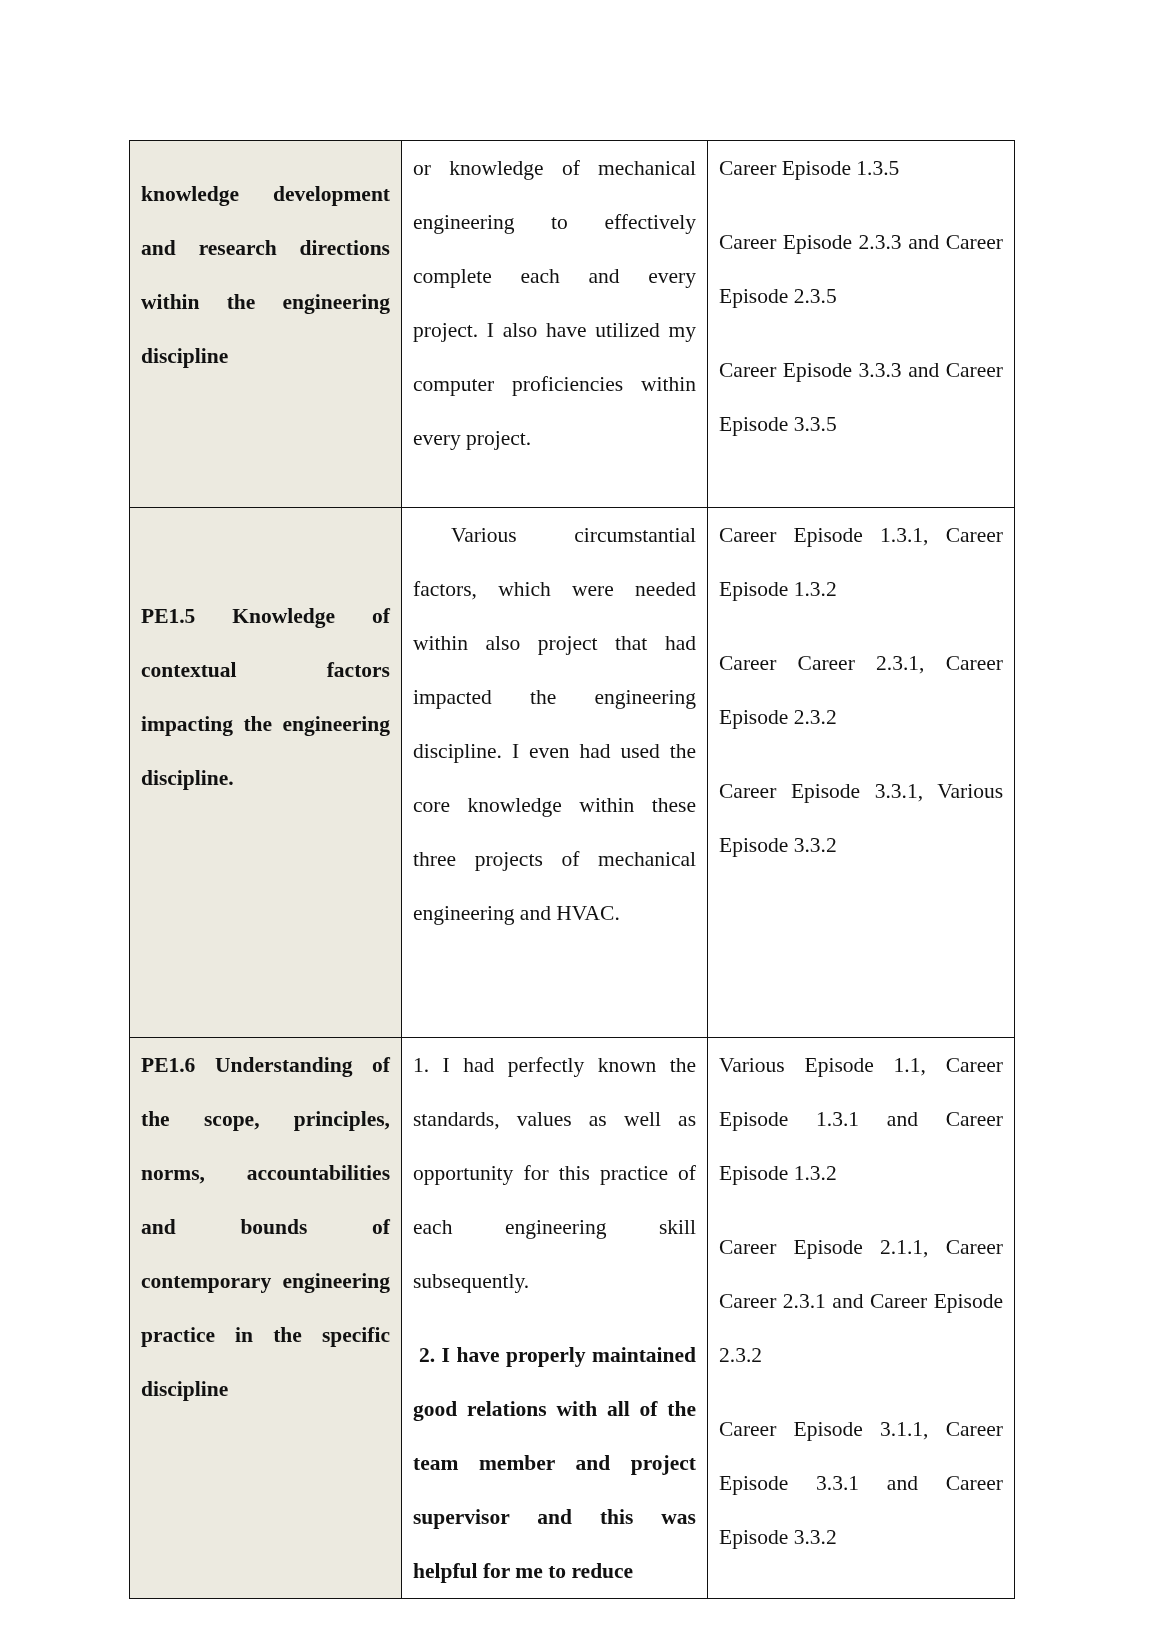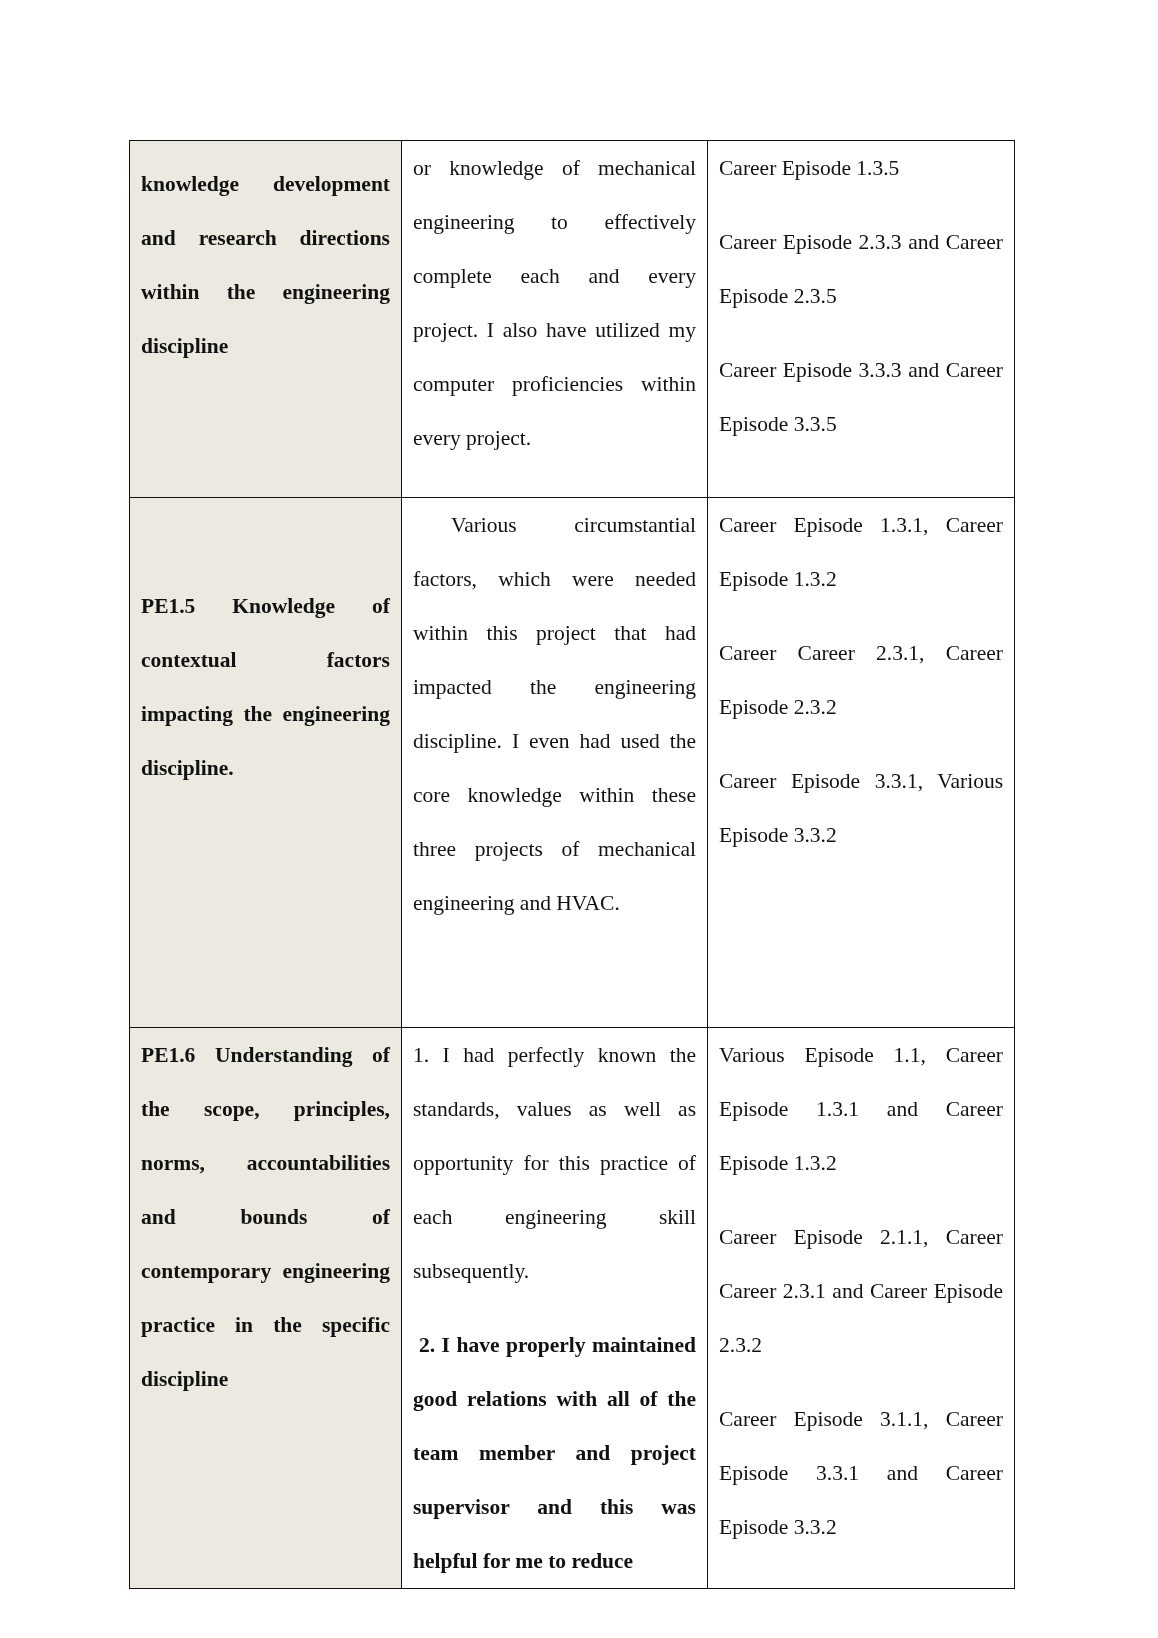--- a/index.html
+++ b/index.html
@@ -20,21 +20,21 @@
     col.c3 { width: 307px; }
     td.label { background: #ECEAE0; font-weight: bold; }
     td.label .lbl { display: block; }
     .para { display: block; text-align: justify; }
     .gap { display: block; height: 20px; }
     .indent { text-indent: 38px; }
     .small-indent { text-indent: 6px; font-weight: bold; }
     .row1 td { height: 340px; margin-top: 20px; }
     .row2 td { height: 448px; }
     .row3 td { height: 540px; margin-top: 38px; }
-    .row1 td.label { padding-top: 16px; }
+    .row1 td.label { padding-top: 26px; }
     .row2 td.label { padding-top: 81px; }
   </style>
 </head>
 <body>
 
 <div class="page">
   <table class="comp">
     <colgroup>
       <col class="c1">
         <col class="c2">
@@ -54,21 +54,21 @@
           <span class="para">Career Episode 2.3.3 and Career Episode 2.3.5</span>
           <span class="gap"></span>
           <span class="para">Career Episode 3.3.3 and Career Episode 3.3.5</span>
         </td>
       </tr>
       <tr class="row2">
         <td class="label">
           <span class="lbl">PE1.5 Knowledge of contextual factors impacting the engineering discipline.</span>
         </td>
         <td>
-          <span class="para indent">Various circumstantial factors, which were needed within this project that had impacted the engineering discipline. I even had used the core knowledge within these three projects of mechanical engineering and HVAC.</span>
+          <span class="para indent">Various circumstantial factors, which were needed within also project that had impacted the engineering discipline. I even had used the core knowledge within these three projects of mechanical engineering and HVAC.</span>
         </td>
         <td>
           <span class="para">Career Episode 1.3.1, Career Episode 1.3.2</span>
           <span class="gap"></span>
           <span class="para">Career Career 2.3.1, Career Episode 2.3.2</span>
           <span class="gap"></span>
           <span class="para">Career Episode 3.3.1, Various Episode 3.3.2</span>
         </td>
       </tr>
       <tr class="row3">

